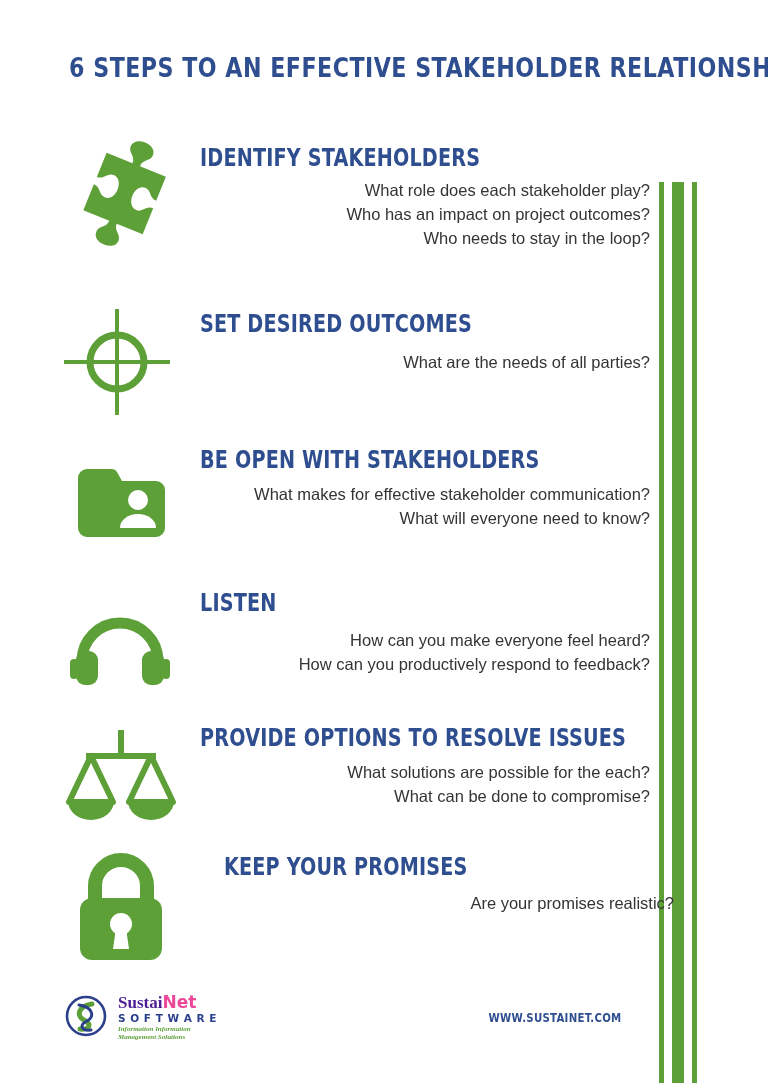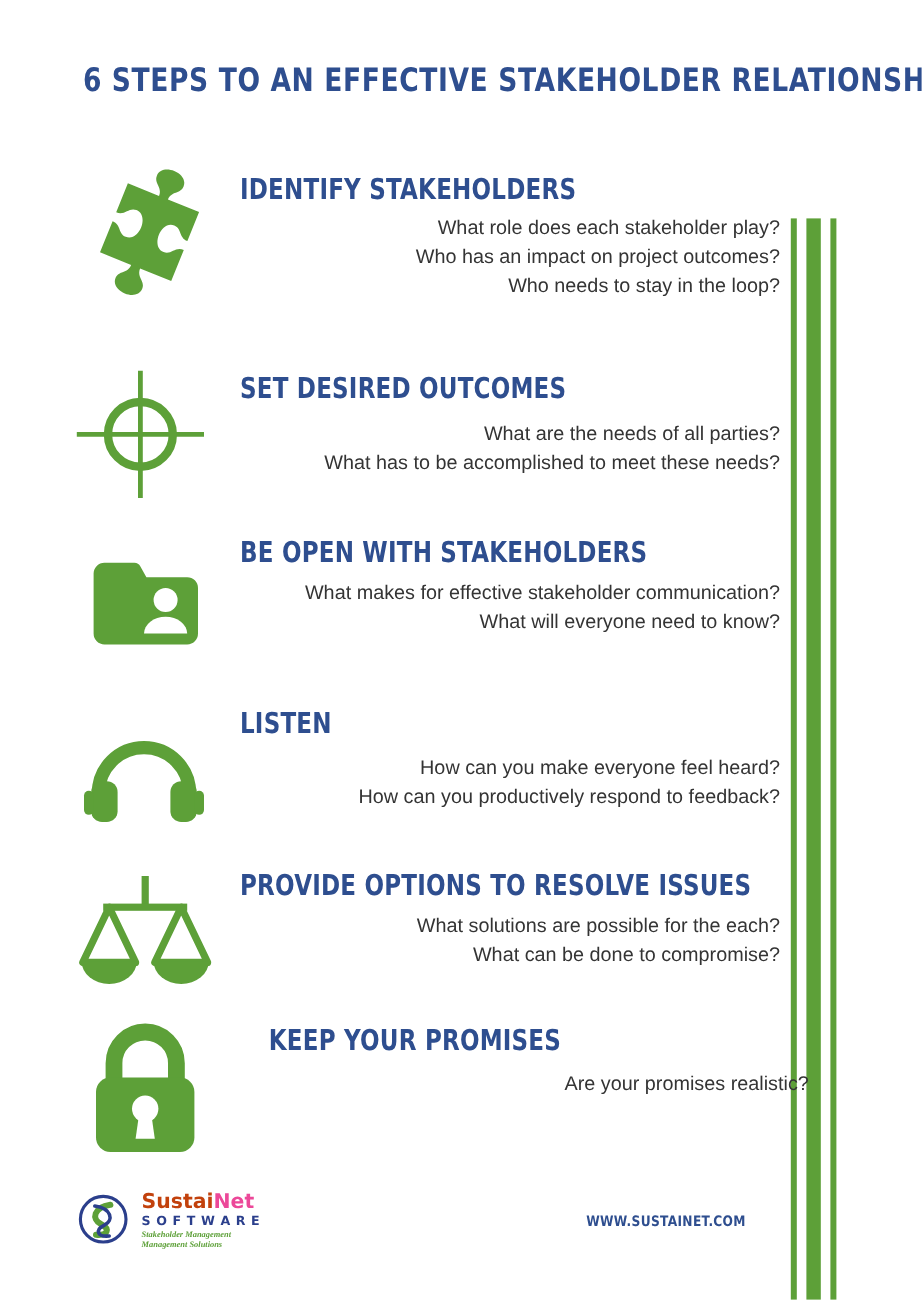--- a/index.html
+++ b/index.html
@@ -200,21 +200,20 @@
   <div class="step-icon">
     <svg viewBox="0 0 120 120" width="120" height="120" aria-hidden="true">
       <line x1="55" y1="2" x2="55" y2="108" stroke="#5da038" stroke-width="4"></line>
       <line x1="2" y1="55" x2="108" y2="55" stroke="#5da038" stroke-width="4"></line>
       <circle cx="55" cy="55" r="27" fill="none" stroke="#5da038" stroke-width="7"></circle>
     </svg>
   </div>
   <div class="step-body">
     <div class="step-heading">SET DESIRED OUTCOMES</div>
     <div class="step-line">What are the needs of all parties?</div>
-    <div class="step-line">What has to be accomplished to meet these needs?</div>
   </div>
 </div>
 
 <div class="step" id="step-3">
   <div class="step-icon">
     <svg viewBox="0 0 120 120" width="120" height="120" aria-hidden="true">
       <path fill="#5da038" d="
         M 16 26
         a 9 9 0 0 1 9 -9
         L 50 17
@@ -292,21 +291,21 @@
 <div id="footer-logo">
   <svg viewBox="0 0 190 52" width="190" height="52" aria-hidden="true">
     <g>
       <circle cx="24" cy="26" r="19" fill="none" stroke="#2b3f8c" stroke-width="2.6"></circle>
       <path d="M 30 14 C 16 16 14 26 22 30 C 30 34 28 40 18 39" fill="none" stroke="#5da038" stroke-width="5" stroke-linecap="round"></path>
       <path d="M 17 15 C 31 17 33 27 25 31 C 17 35 19 41 29 40" fill="none" stroke="#2b3f8c" stroke-width="3" stroke-linecap="round"></path>
     </g>
   </svg>
   <div style="position:absolute; left:56px; top:3px;">
     <div style="font-family:'DejaVu Sans',sans-serif; font-weight:bold; font-size:17px; line-height:19px;">
-      <span style="color:#c2410c;">Sustai</span><span style="color:#ec4899;">Net</span>
+      <span style="color:#4c1d95;font-family:Liberation Serif, serif;">Sustai</span><span style="color:#ec4899;">Net</span>
     </div>
     <div style="color:#2b3f8c; font-family:'DejaVu Sans',sans-serif; font-weight:bold; font-size:10.5px; line-height:13px; letter-spacing:0.5px;">S O F T W A R E</div>
-    <div style="color:#5da038; font-family:'Liberation Serif',serif; font-style:italic; font-weight:bold; font-size:7px; line-height:8px;">Stakeholder Management</div>
+    <div style="color:#5da038; font-family:'Liberation Serif',serif; font-style:italic; font-weight:bold; font-size:7px; line-height:8px;">Information Information</div>
     <div style="color:#5da038; font-family:'Liberation Serif',serif; font-style:italic; font-weight:bold; font-size:7px; line-height:8px;">Management Solutions</div>
   </div>
 </div>
 
 <div id="footer-url">WWW.SUSTAINET.COM</div>
 
 </body></html>

